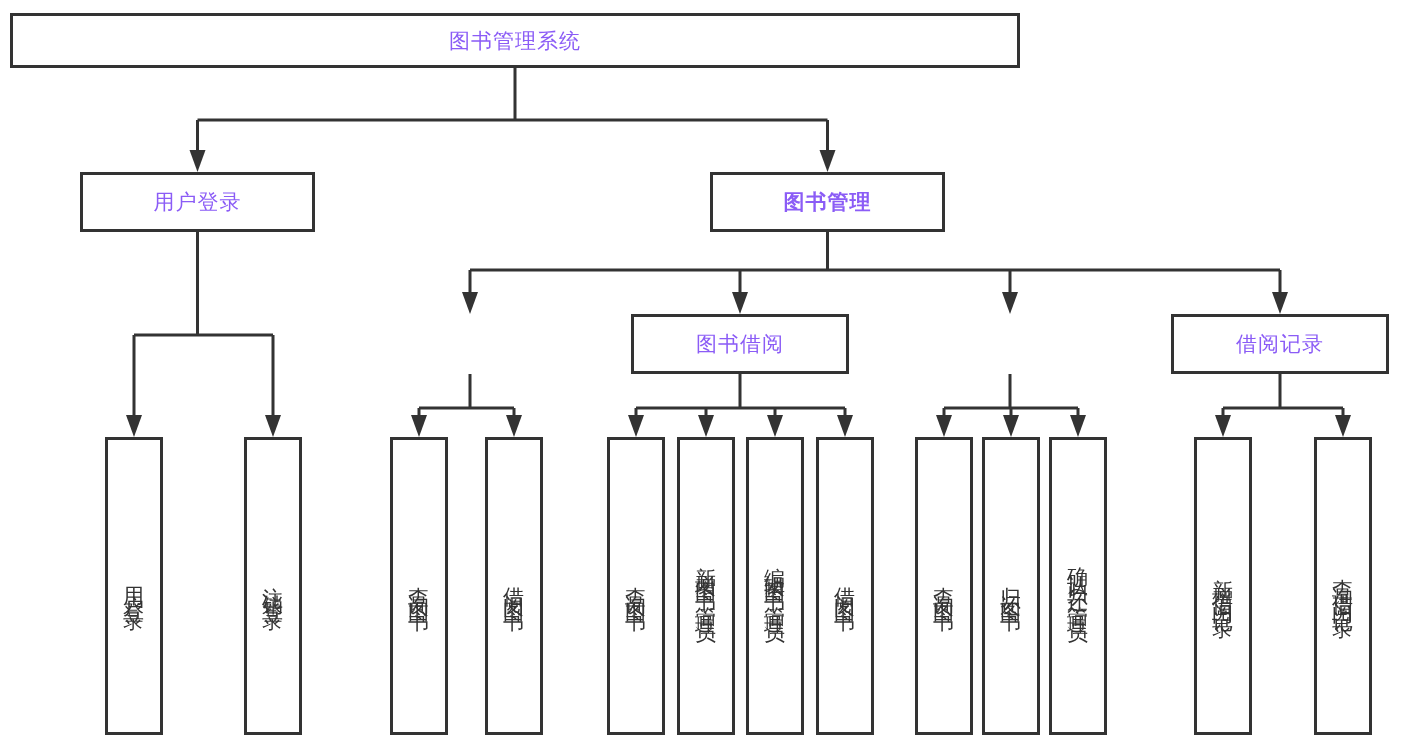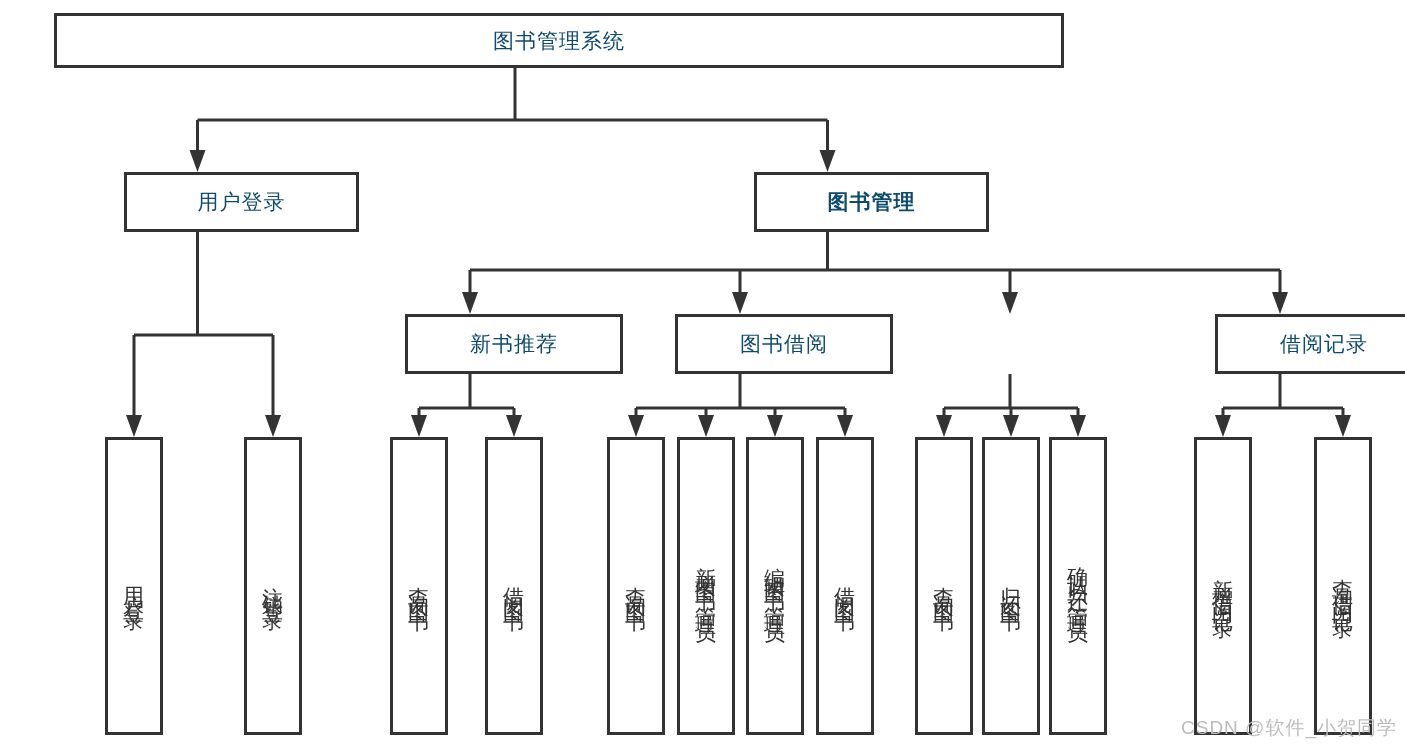--- a/index.html
+++ b/index.html
@@ -17,25 +17,24 @@
     width: 1405px; height: 747px;
   }
   .box {
     position: absolute;
     box-sizing: border-box;
     border: 3px solid #333333;
     background: #ffffff;
     display: flex;
     align-items: center;
     justify-content: center;
-    color: #0c4a6e;
+    color: #8b5cf6;
     font-size: 21px;
     letter-spacing: 1px;
     text-align: center;
-    margin-left: 44px;
   }
   .vbox {
     position: absolute;
     box-sizing: border-box;
     border: 3px solid #333333;
     background: #ffffff;
     display: flex;
     align-items: center;
     justify-content: center;
     color: #333333;
@@ -130,21 +129,20 @@
       <polygon points="1215,415 1231,415 1223,437"></polygon>
       <polygon points="1335,415 1351,415 1343,437"></polygon>
     </g>
   </svg>
 
   <div id="n-root" class="box">图书管理系统</div>
 
   <div id="n-user-login" class="box">用户登录</div>
   <div id="n-book-mgmt" class="box">图书管理</div>
 
-  <div id="n-new-book-rec" class="box">新书推荐</div>
   <div id="n-book-borrow" class="box">图书借阅</div>
   <div id="n-borrow-records" class="box">借阅记录</div>
 
   <div id="n-v-user-login" class="vbox">
     <span class="vtext">用户登录</span>
   </div>
   <div id="n-v-logout" class="vbox">
     <span class="vtext">注销登录</span>
   </div>
 
@@ -178,14 +176,13 @@
     <span class="vtext">确认归还（管理员）</span>
   </div>
 
   <div id="n-br-add" class="vbox">
     <span class="vtext">新增借阅记录</span>
   </div>
   <div id="n-br-query" class="vbox">
     <span class="vtext">查询借阅记录</span>
   </div>
 
-  <div id="watermark">CSDN @软件_小贺同学</div>
 </div>
 
 </body></html>

